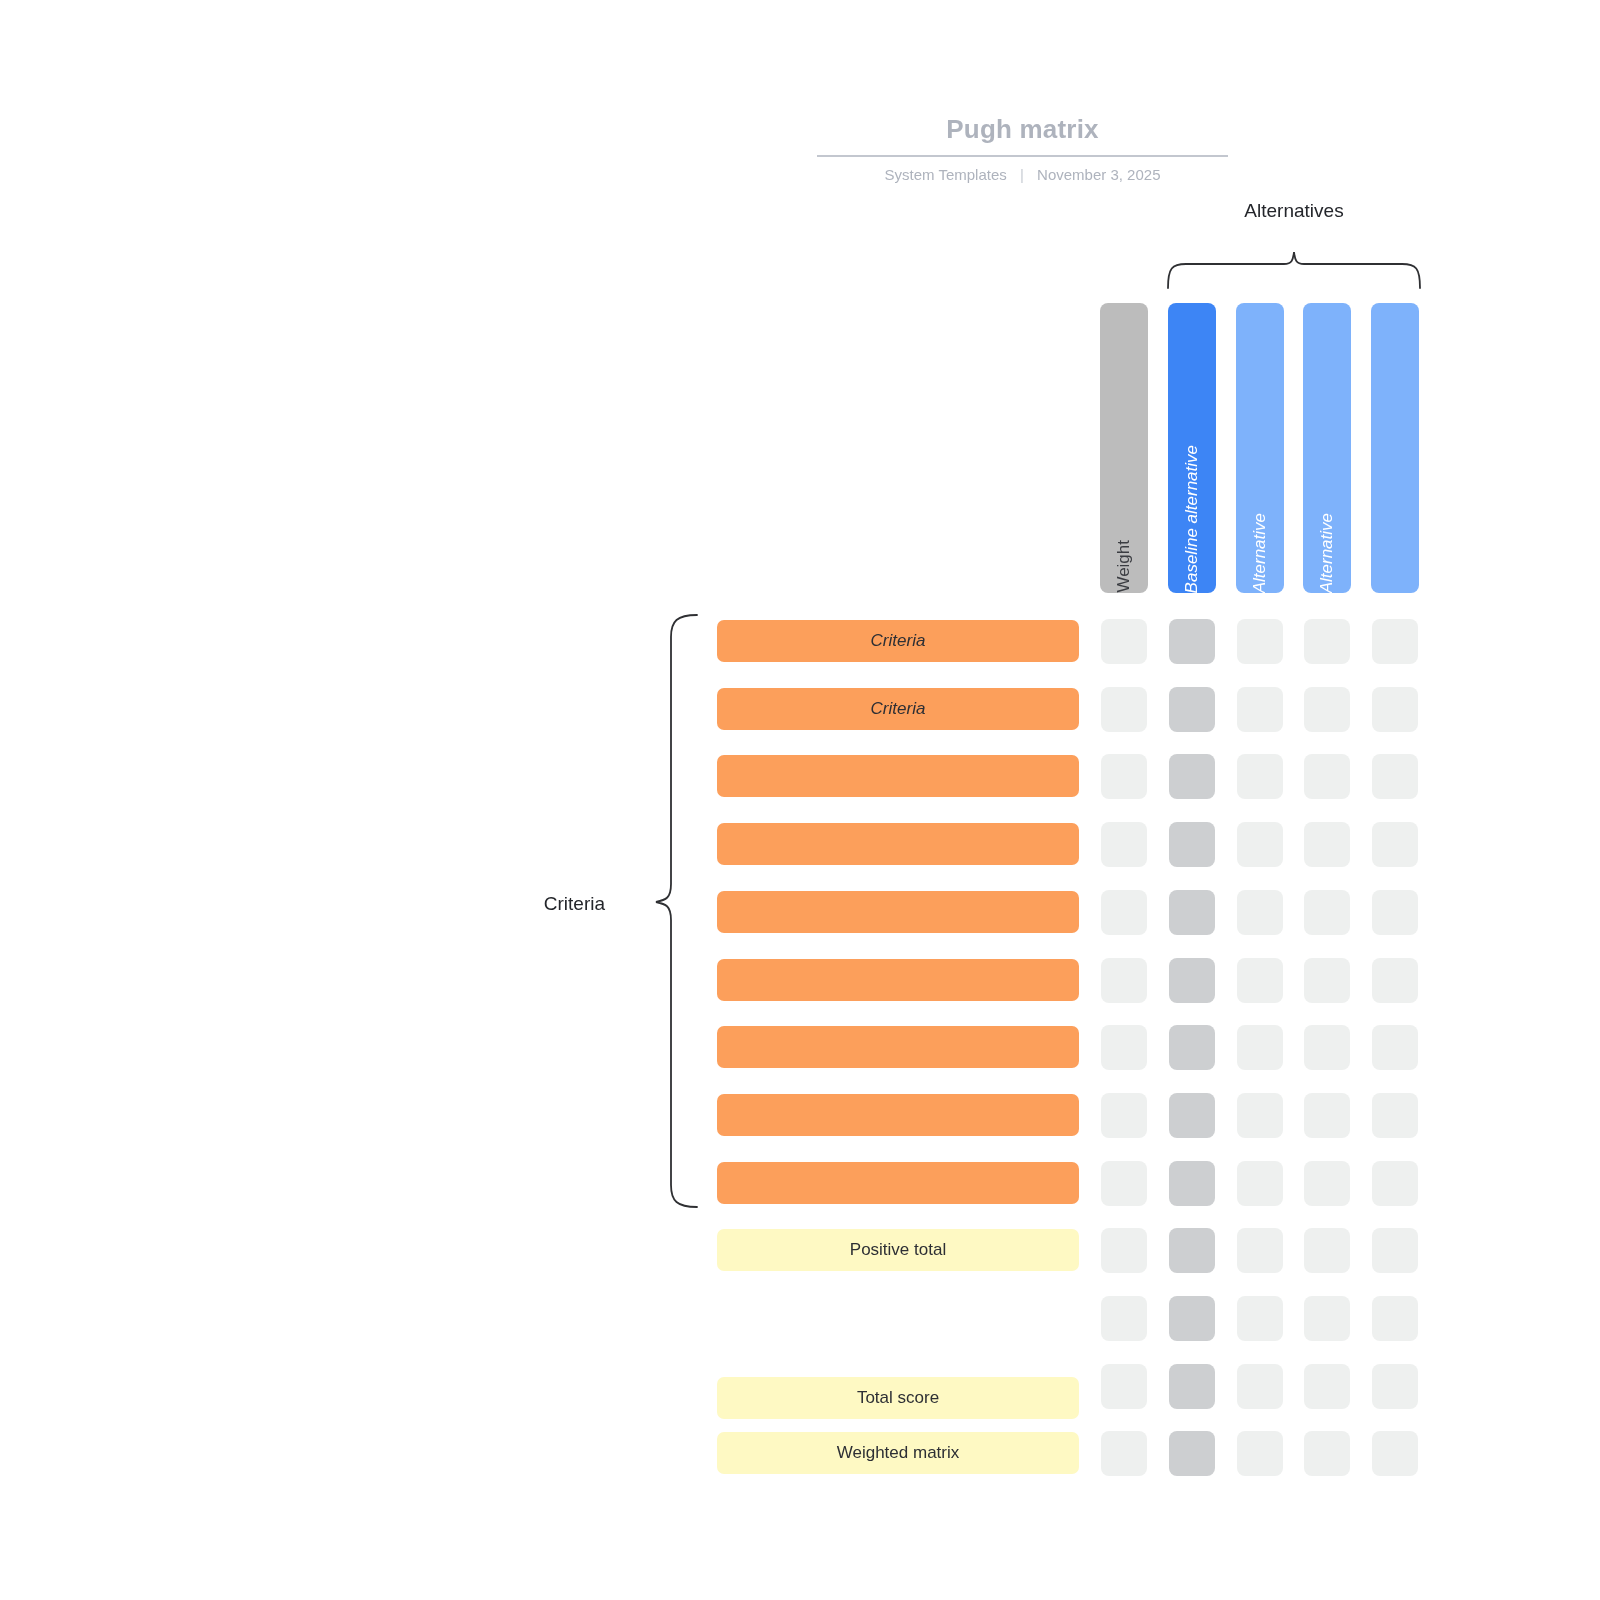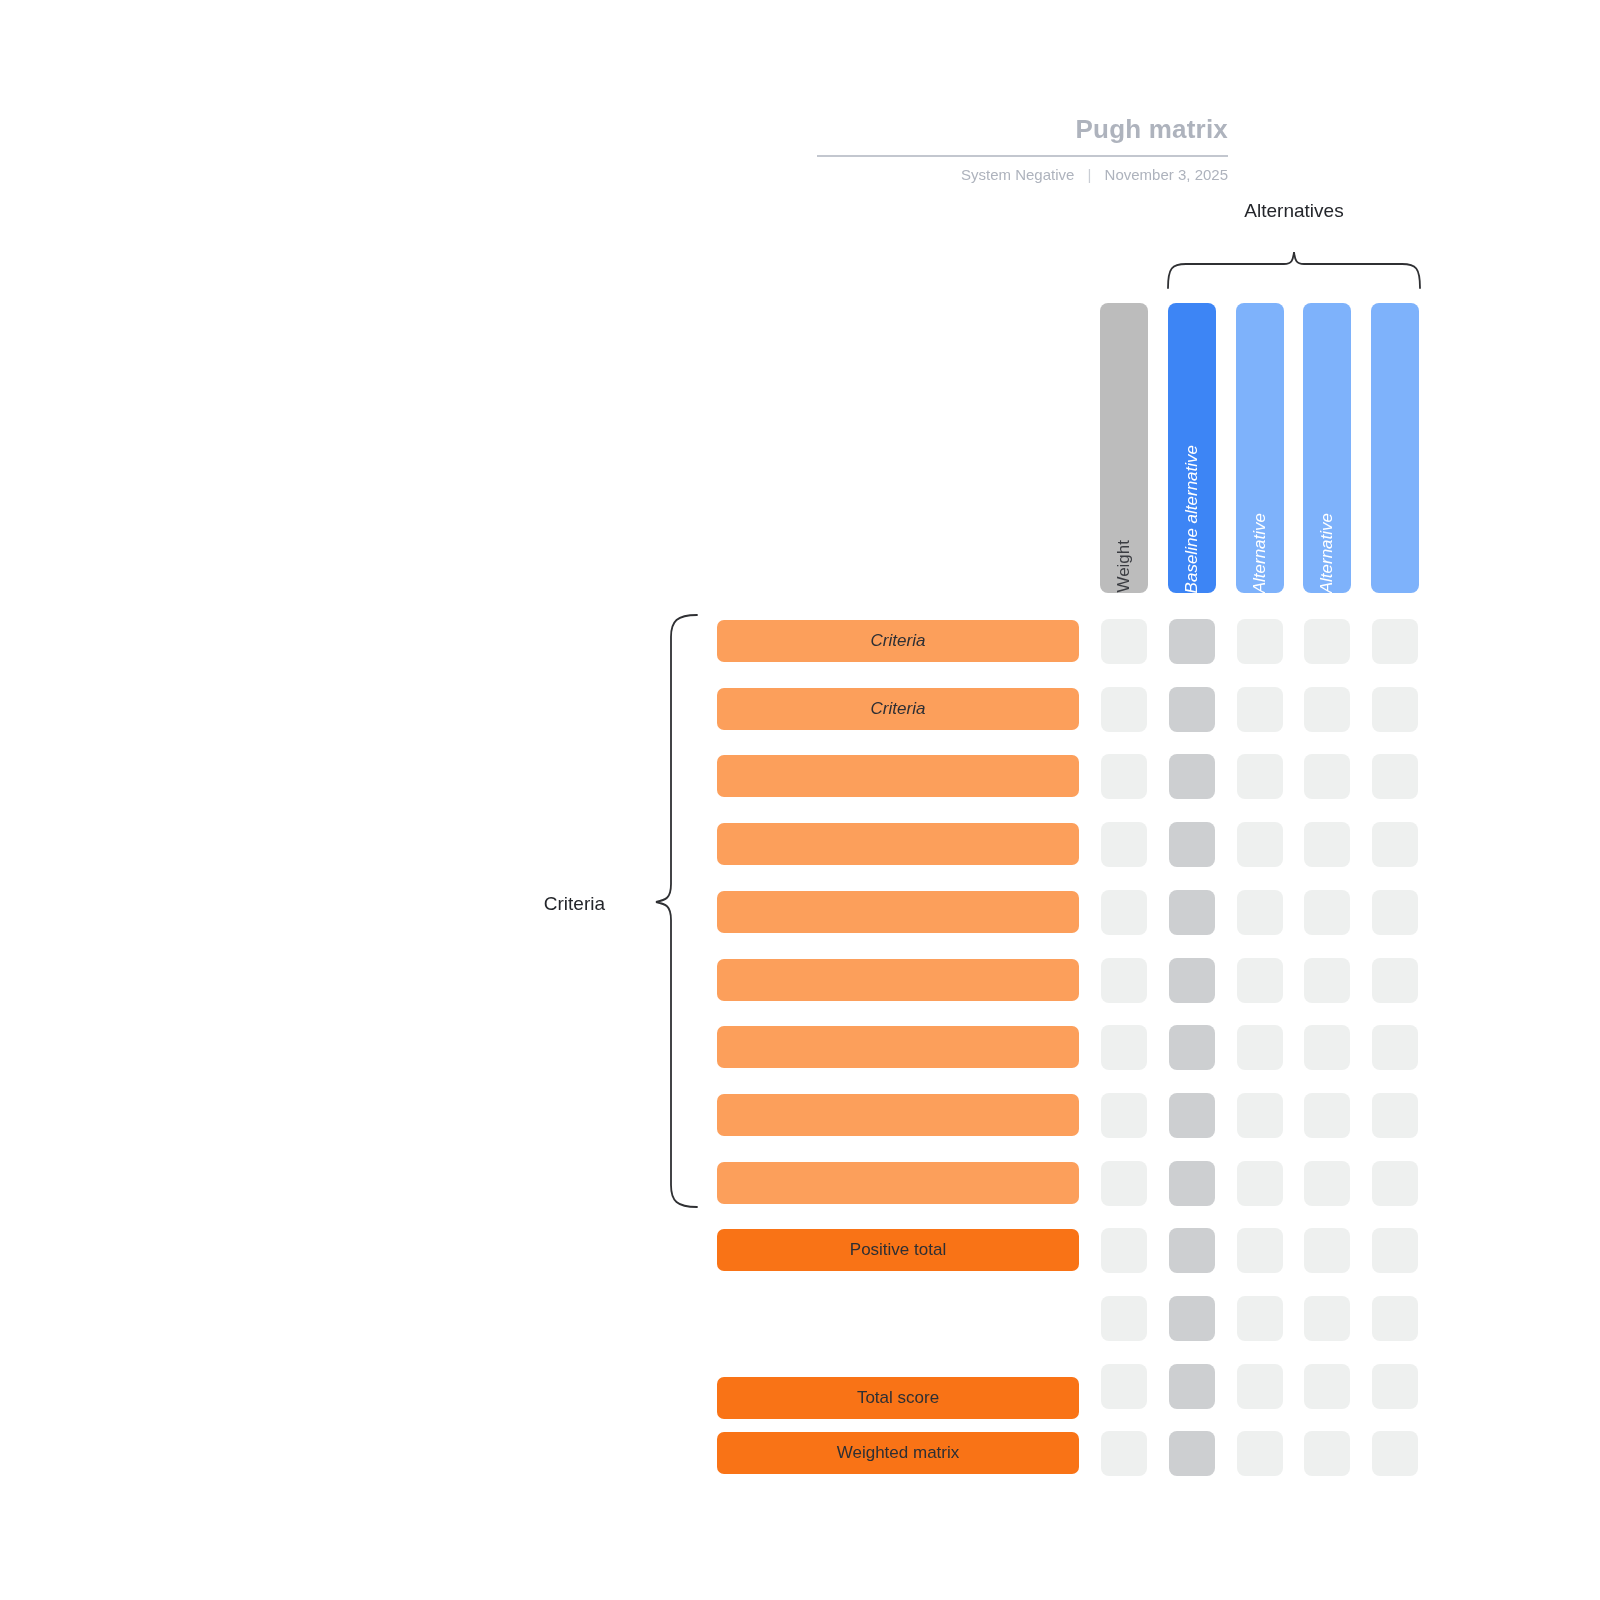--- a/index.html
+++ b/index.html
@@ -21,21 +21,21 @@
     width: 1600px;
     height: 1600px;
   }
 
   
   .title-block {
     position: absolute;
     left: 817px;
     top: 112px;
     width: 411px;
-    text-align: right;
+    text-align: center;
   }
   .doc-title {
     font-size: 26px;
     font-weight: bold;
     color: #aeb3bd;
     letter-spacing: 0.2px;
     line-height: 34px;
     margin: 0;
   }
   .title-rule {
@@ -116,21 +116,21 @@
     align-items: center;
     justify-content: center;
     font-size: 17px;
   }
   .row-bar.criteria {
     background: #fc9f5b;
     color: #2d2f34;
     font-style: italic;
   }
   .row-bar.summary {
-    background: #f97316;
+    background: #fef9c3;
     color: #2d2f34;
     font-style: normal;
   }
 
   
   .cell {
     position: absolute;
     width: 46px;
     height: 45px;
     border-radius: 8px;
@@ -150,21 +150,21 @@
 </style>
 </head>
 <body>
 
 <div id="canvas">
 
   <div class="title-block">
     <div class="doc-title">Pugh matrix</div>
     <div class="title-rule"></div>
     <div class="doc-sub">
-      <span>System Negative</span>
+      <span>System Templates</span>
       <span class="sep">|</span>
       <span>November 3, 2025</span>
     </div>
   </div>
 
   <div class="alt-label">Alternatives</div>
 
   <div class="crit-label">Criteria</div>
 
   <svg class="overlay" viewBox="0 0 1600 1600">

